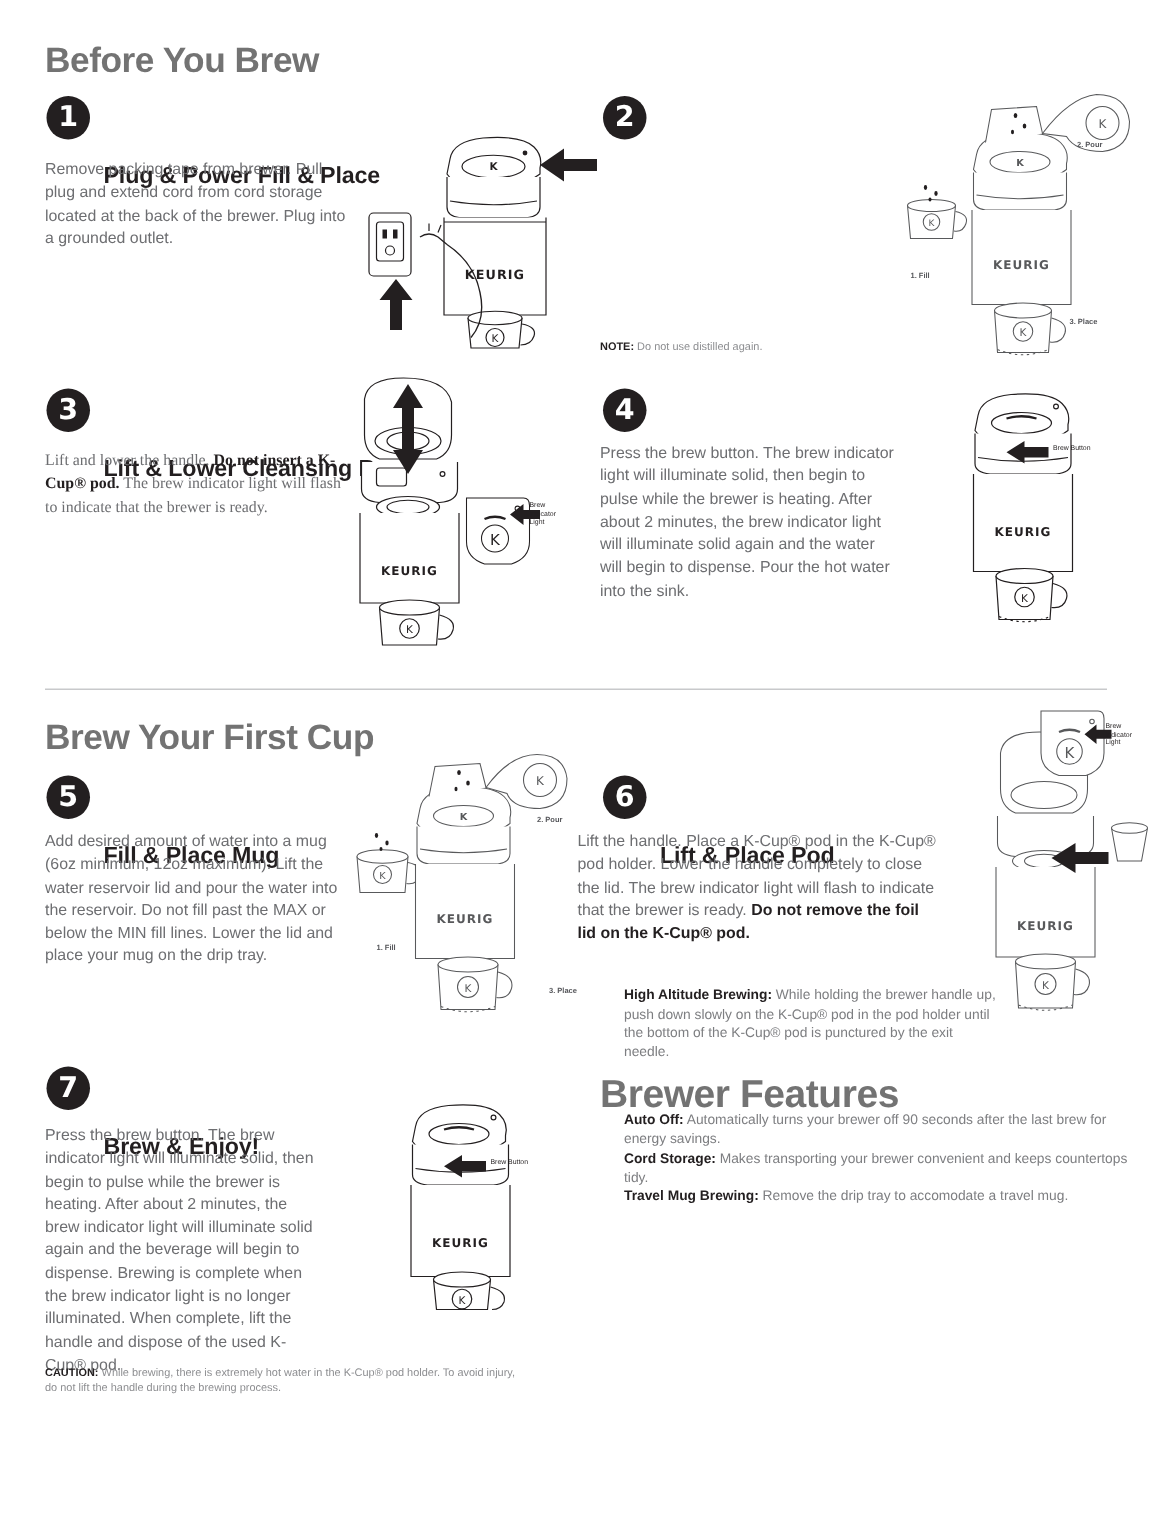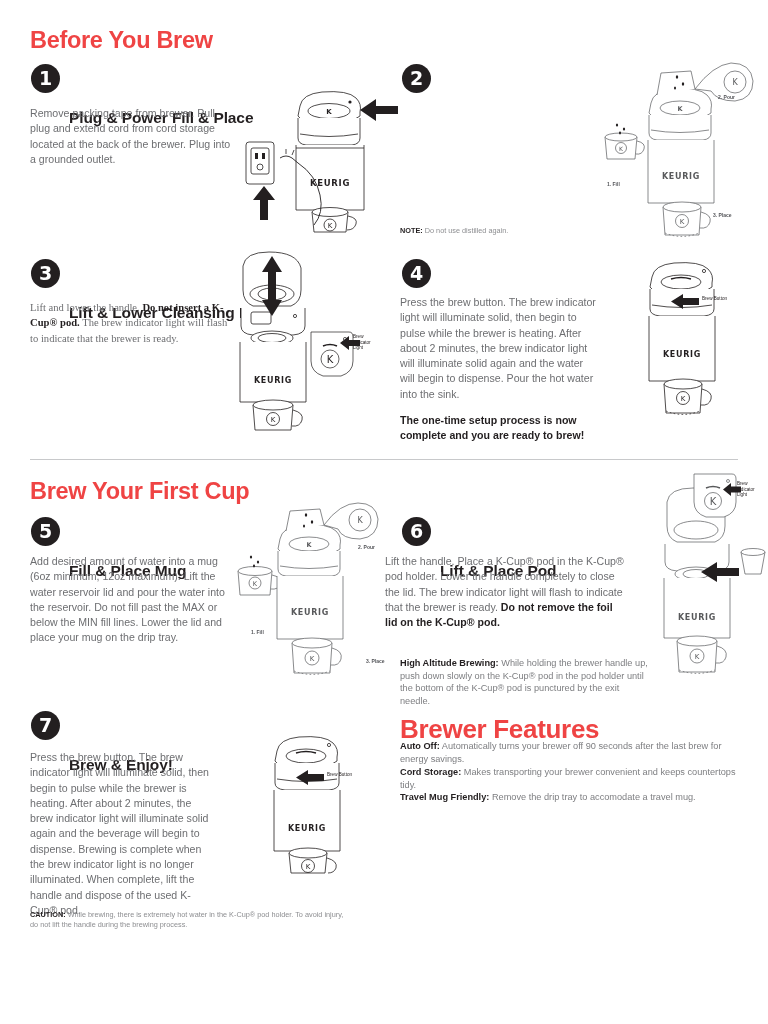--- a/index.html
+++ b/index.html
@@ -15,21 +15,21 @@
     height: 1024px;
     background: #fff;
     overflow: hidden;
   }
 
   
   .section-title {
     position: absolute;
     font-size: 23.5px;
     font-weight: 700;
-    color: #ef4444;
+    color: #737373;
     letter-spacing: -0.3px;
   }
   .step-badge {
     position: absolute;
     width: 29px;
     height: 29px;
     border-radius: 50%;
     background: #231f20;
     color: #fff;
     font-size: 19px;
@@ -63,20 +63,21 @@
     font-size: 7.3px;
     line-height: 10px;
     color: #8d8e91;
   }
   .note-text b { color: #231f20; font-weight: 700; }
   .feat-text {
     position: absolute;
     font-size: 9.2px;
     line-height: 12.6px;
     color: #7d7e81;
+    margin-left: 16px;
   }
   .feat-text b { color: #231f20; font-weight: 700; }
   .bold-dark { color: #231f20; font-weight: 700; }
 
   .divider {
     position: absolute;
     height: 1px;
     background: #c8c9cb;
   }
 
@@ -258,21 +259,20 @@
   <div class="illo" style="left:340px; top:336px;">
     <svg width="20" height="14" viewBox="0 0 20 14">
         <path d="M20 4 L9 4 L9 0 L0 7 L9 14 L9 10 L20 10 Z" fill="#231f20"></path>
       </svg>
   </div>
   <div class="callout" style="left:353px; top:334px; width:22px;">Brew Indicator Light</div>
 
   <div class="step-badge" style="left:402px; top:259px;">4</div>
 
   <div class="body-text" style="left:400px; top:295px; width:200px;">Press the brew button. The brew indicator light will illuminate solid, then begin to pulse while the brewer is heating. After about 2 minutes, the brew indicator light will illuminate solid again and the water will begin to dispense. Pour the hot water into the sink.</div>
-  <div class="body-text bold-dark" style="left:400px; top:413px; width:200px; font-weight:700; color:#231f20;">The one-time setup process is now complete and you are ready to brew!</div>
 
   <div class="illo" style="left:630px; top:255px;">
     <svg width="110" height="175" viewBox="0 0 110 175">
       <g fill="none" stroke="#231f20" stroke-width="0.8">
         <path d="M22 22 Q24 10 44 8 Q70 6 78 14 Q84 20 82 28 L82 32 Q72 40 46 41 Q26 41 20 32 Z" fill="#fff"></path>
         <ellipse cx="51" cy="27" rx="20" ry="7" fill="#fff"></ellipse>
         <path d="M41 24 Q51 21 61 24" stroke-width="1.5"></path>
         <circle cx="74" cy="16" r="1.6"></circle>
         <path d="M20 34 L20 54 Q20 60 30 61 L74 61 Q84 60 84 54 L84 34" fill="#fff"></path>
         <path d="M22 50 Q52 55 82 50"></path>
@@ -445,16 +445,16 @@
 
   <div class="section-title" style="left:400px; top:714px; font-size:26px;">Brewer Features</div>
 
   <div class="feat-text" style="left:400px; top:740px; width:350px;">
     <b>Auto Off:</b><span> Automatically turns your brewer off 90 seconds after the last brew for energy savings.</span>
   </div>
   <div class="feat-text" style="left:400px; top:766px; width:350px;">
     <b>Cord Storage:</b><span> Makes transporting your brewer convenient and keeps countertops tidy.</span>
   </div>
   <div class="feat-text" style="left:400px; top:791px; width:350px;">
-    <b>Travel Mug Friendly:</b><span> Remove the drip tray to accomodate a travel mug.</span>
+    <b>Travel Mug Brewing:</b><span> Remove the drip tray to accomodate a travel mug.</span>
   </div>
 
 </div>
 
 </body></html>

